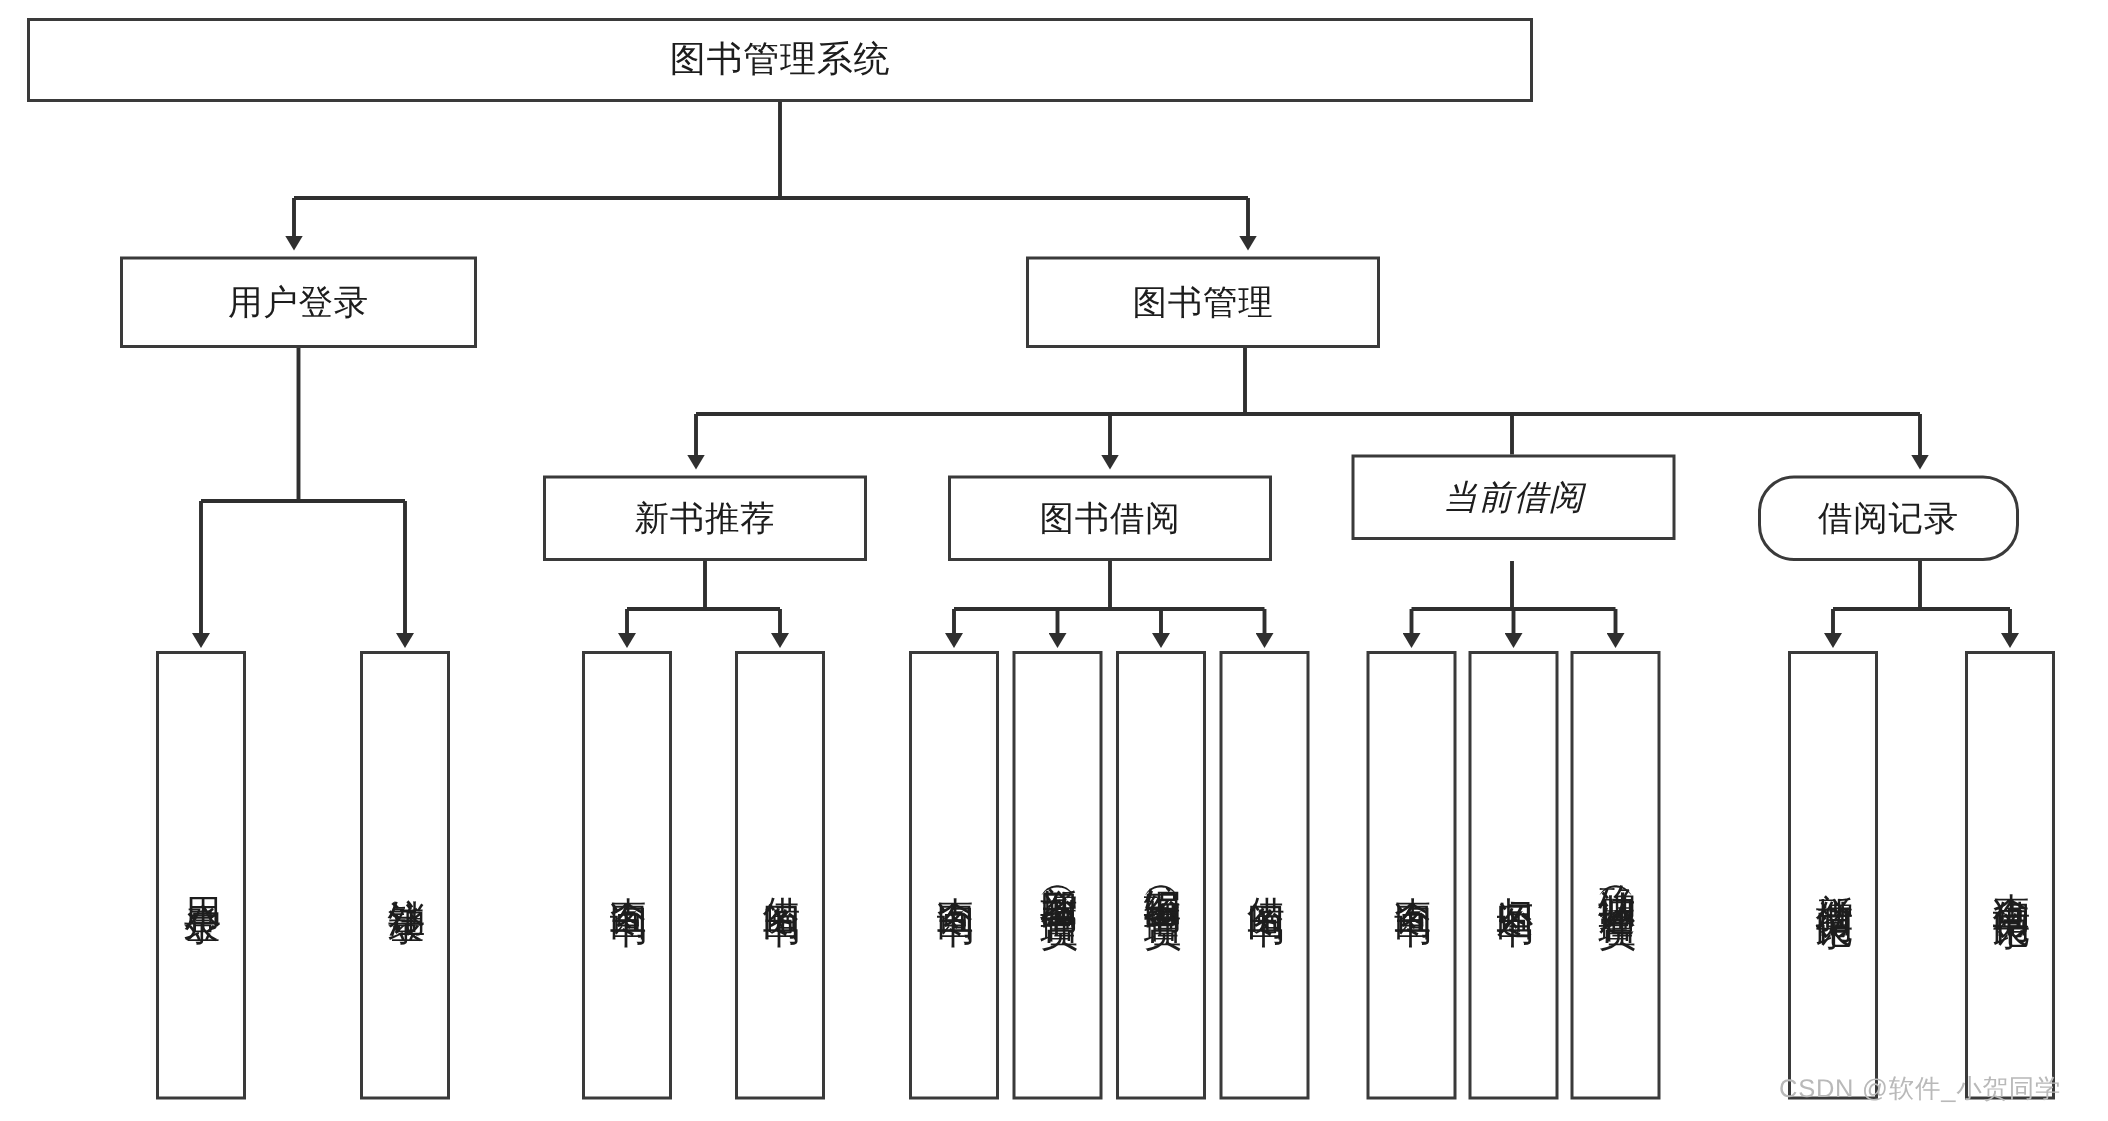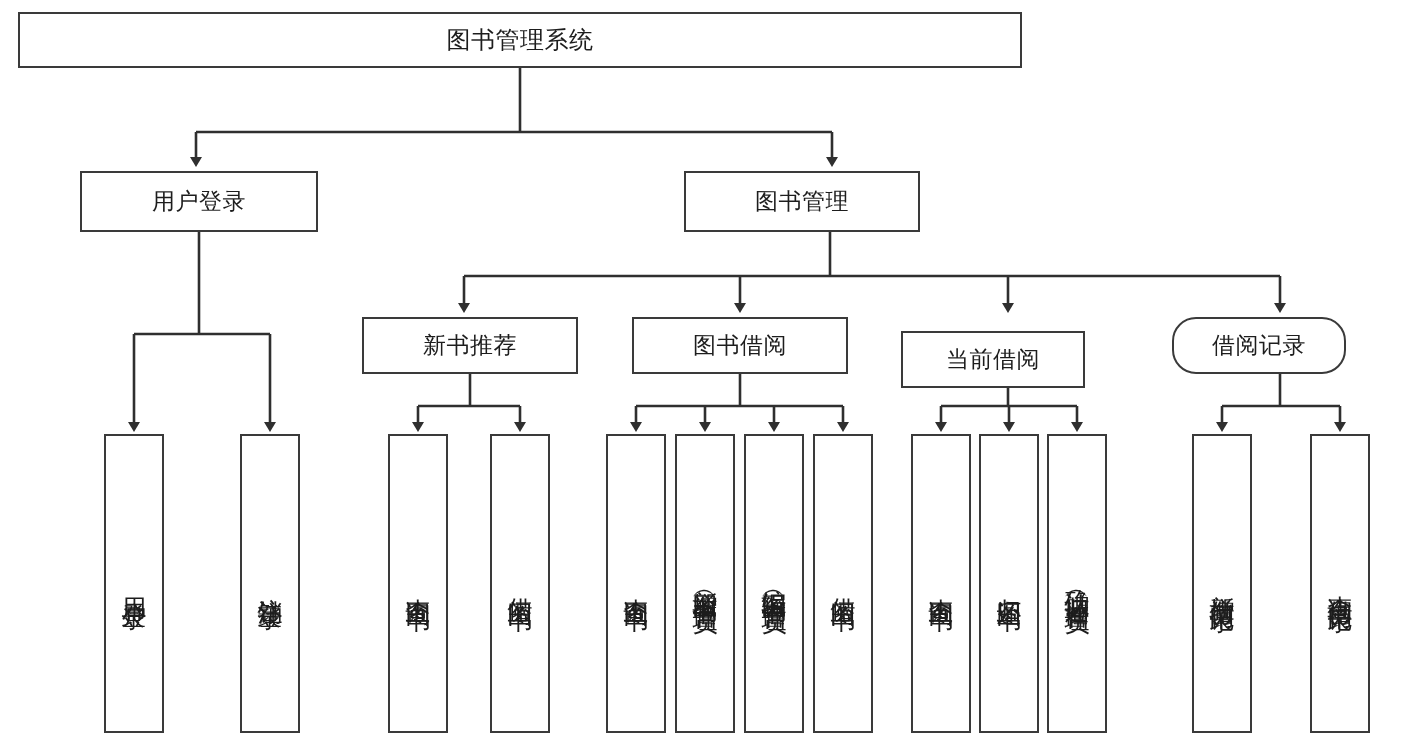--- a/index.html
+++ b/index.html
@@ -138,21 +138,21 @@
   <div class="node horiz" style="left:684px; top:171px; width:236px; height:61px;">
     <span class="label">图书管理</span>
   </div>
 
   <div class="node horiz" style="left:632px; top:317px; width:216px; height:57px;">
     <span class="label">图书借阅</span>
   </div>
   <div class="node horiz" style="left:362px; top:317px; width:216px; height:57px;">
     <span class="label">新书推荐</span>
   </div>
-  <div class="node horiz" style="left:901px; top:331px; width:184px; height:57px;">
+  <div class="node horiz" style="left:901px; top:303px; width:216px; height:57px;font-style:italic;">
     <span class="label">当前借阅</span>
   </div>
   <div class="node horiz" style="left:1172px; top:317px; width:174px; height:57px;border-radius:24px;">
     <span class="label">借阅记录</span>
   </div>
 
   <div class="node vert" style="left:104px; top:434px; width:60px; height:299px;">
     <span class="label">用户登录</span>
   </div>
   <div class="node vert" style="left:240px; top:434px; width:60px; height:299px;">
@@ -189,14 +189,15 @@
     <span class="label">确认归还（管理员）</span>
   </div>
 
   <div class="node vert" style="left:1192px; top:434px; width:60px; height:299px;">
     <span class="label">新增借阅记录</span>
   </div>
   <div class="node vert" style="left:1310px; top:434px; width:60px; height:299px;">
     <span class="label">查询借阅记录</span>
   </div>
 
+  <div class="watermark">CSDN @软件_小贺同学</div>
 
 </div>
 
 </body></html>

